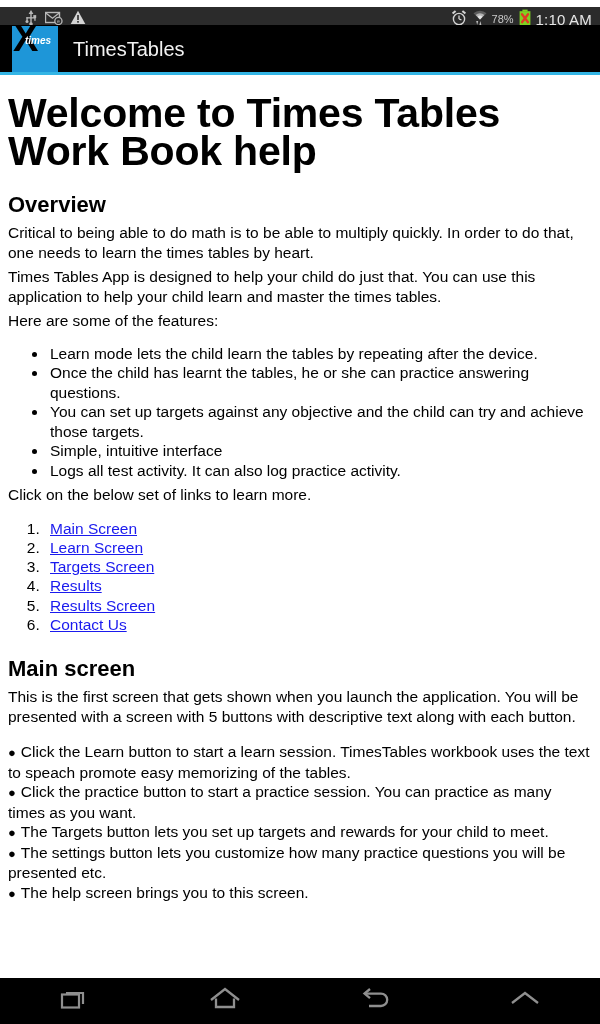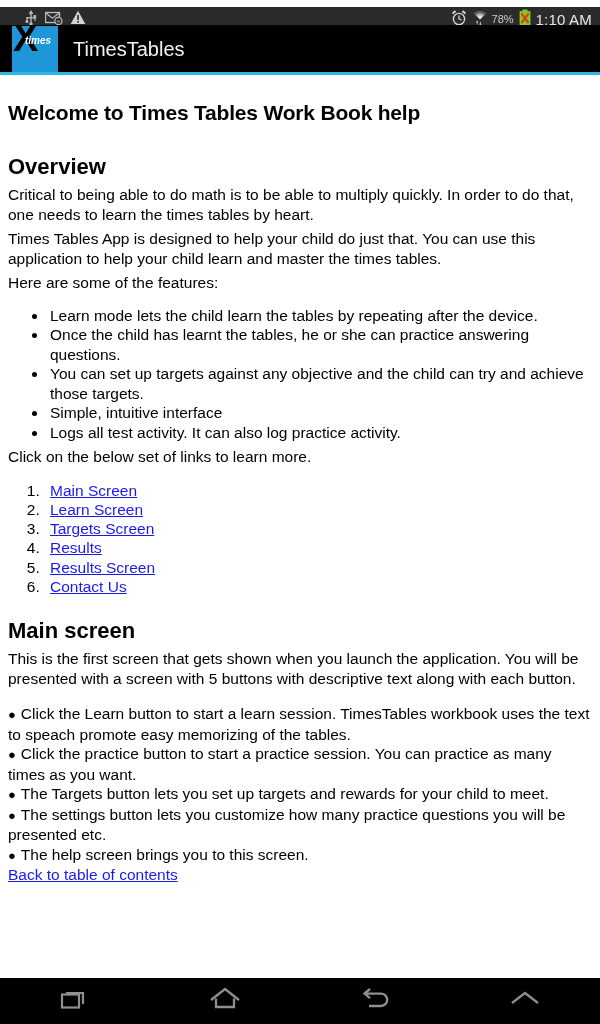--- a/index.html
+++ b/index.html
@@ -112,21 +112,21 @@
     top: 78px; left: 0;
     width: 600px;
     height: 900px;
     overflow: hidden;
     background: #ffffff;
     padding: 0 8px;
     color: #000000;
   }
 
   .h1 {
-    font-size: 21px;
+    font-size: 41px;
     font-weight: bold;
     line-height: 38px;
     margin-top: 16px;
     margin-bottom: 0;
     letter-spacing: -0.2px;
   }
   .h2 {
     font-size: 22px;
     font-weight: bold;
     line-height: 26px;
@@ -321,21 +321,20 @@
     <p class="p">This is the first screen that gets shown when you launch the application. You will be presented with a screen with 5 buttons with descriptive text along with each button.</p>
 
     <ul class="plain">
       <li><span class="b">●</span><span>Click the Learn button to start a learn session. TimesTables workbook uses the text to speach promote easy memorizing of the tables.</span></li>
       <li><span class="b">●</span><span>Click the practice button to start a practice session. You can practice as many times as you want.</span></li>
       <li><span class="b">●</span><span>The Targets button lets you set up targets and rewards for your child to meet.</span></li>
       <li><span class="b">●</span><span>The settings button lets you customize how many practice questions you will be presented etc.</span></li>
       <li><span class="b">●</span><span>The help screen brings you to this screen.</span></li>
     </ul>
 
-    <a class="toc-link">Back to table of contents</a>
 
   </div>
 
   <div class="nav-bar">
     <div class="nav-btn">
       <span>
         <svg width="32" height="28" viewBox="0 0 32 28">
           <rect x="3" y="9.5" width="17" height="13" fill="none" stroke="#8f8f8f" stroke-width="2.2"></rect>
           <polyline points="7,8 24,8 24,19" fill="none" stroke="#8f8f8f" stroke-width="2.2"></polyline>
         </svg>

